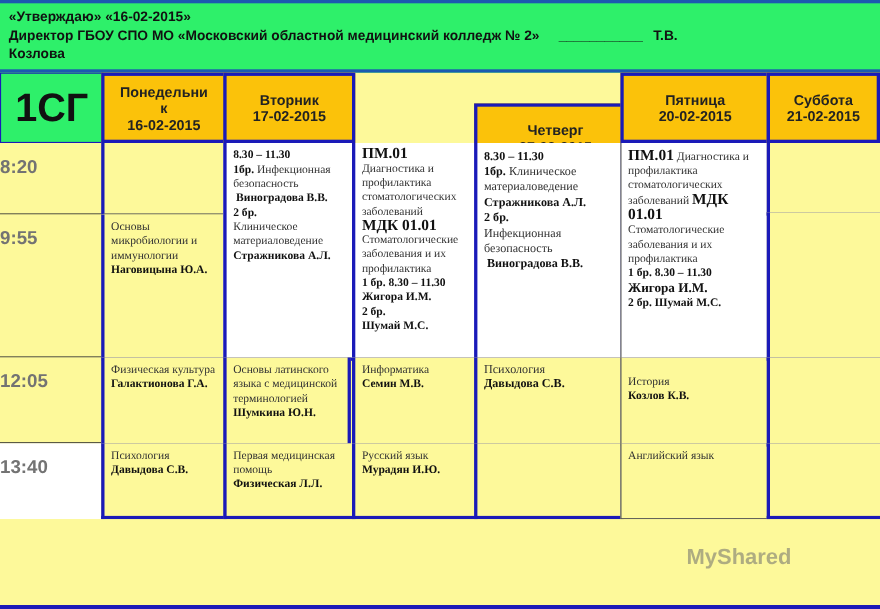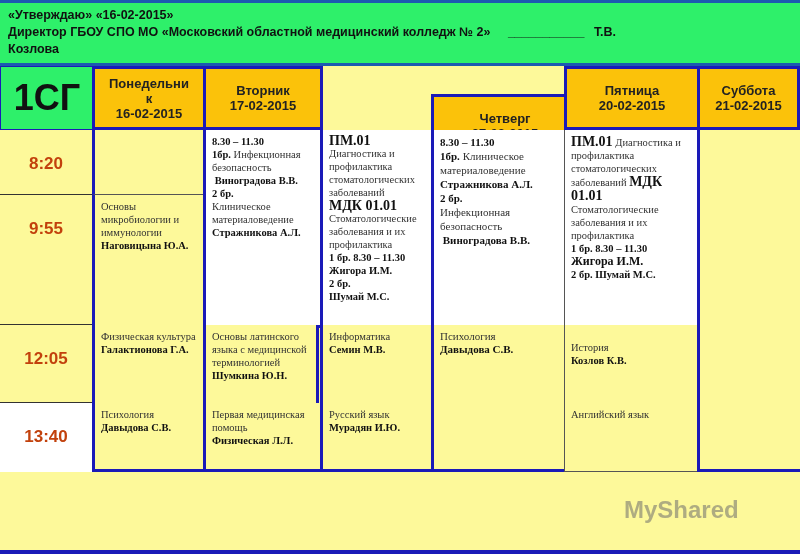--- a/index.html
+++ b/index.html
@@ -2,30 +2,30 @@
 <html><head>
 <meta charset="utf-8">
 <style>
   html, body { margin:0; padding:0; }
   body { width:800px; height:554px; position:relative; overflow:hidden; background:#fdf99a; font-family:"Liberation Sans", sans-serif; }
   .hdr { position:absolute; left:0; top:0; width:800px; height:66px; background:#2ef06a; border-top:3px solid #1c5ab0; border-bottom:3px solid #1c5ab0; box-sizing:border-box; padding:4px 8px; color:#111; font-weight:bold; font-size:12.5px; line-height:17px; }
   .grid { position:absolute; left:0; top:66px; width:800px; height:406px; }
   .cell { position:absolute; box-sizing:border-box; overflow:hidden; }
   .day { background:#fbc20a; border:3px solid #1a1ab8; text-align:center; font-weight:bold; font-size:13px; line-height:15px; color:#222; display:flex; align-items:center; justify-content:center; flex-direction:column; }
   .group { background:#2ef06a; border:1px solid #1a1ab8; font-size:36px; font-weight:bold; display:flex; align-items:center; justify-content:center; color:#111; }
-  .time { background:#fdf99a; font-size:17px; font-weight:bold; text-align:center; padding-top:24px; color:#c2410c; border-bottom:1px solid #333; }
+  .time { background:#fdf99a; font-size:17px; font-weight:bold; padding-top:12px; color:#737373; border-bottom:1px solid #333; }
   .time.white { background:#fff; }
   .cls { background:#fdf99a; border-left:3px solid #1a1ab8; border-right:3px solid #1a1ab8; border-bottom:3px solid #1a1ab8; font-family:"Liberation Serif", serif; font-size:10.5px; line-height:13px; color:#333; padding:5px 6px; }
   .cls.white { background:#fff; }
   .cls b { color:#111; }
   .big { font-size:14px; font-weight:bold; color:#111; }
   .foot { position:absolute; left:0; top:472px; width:800px; height:82px; background:#fdf99a; border-bottom:4px solid #1a1ab8; box-sizing:border-box; font-size:15px; color:#111; }
   .foot .txt { position:absolute; left:116px; top:31px;margin-top:48px; }
   .foot .line { display:inline-block; width:176px; border-bottom:1.5px solid #000; margin:0 8px; height:14px; vertical-align:baseline; }
-  .wm { position:absolute; left:624px; top:24px; font-size:24px; color:rgba(110,110,110,0.55); font-weight:bold; }
+  .wm { position:absolute; left:624px; top:24px; font-size:20px; color:rgba(110,110,110,0.55); font-weight:bold; }
 </style>
 </head>
 <body>
 
 <div class="hdr">
   <div>«Утверждаю» «16-02-2015»</div>
   <div>
     <span>Директор ГБОУ СПО МО «Московский областной медицинский колледж № 2»</span>
     <span style="margin:0 6px 18px 14px;">___________</span>
     <span>Т.В.</span>

